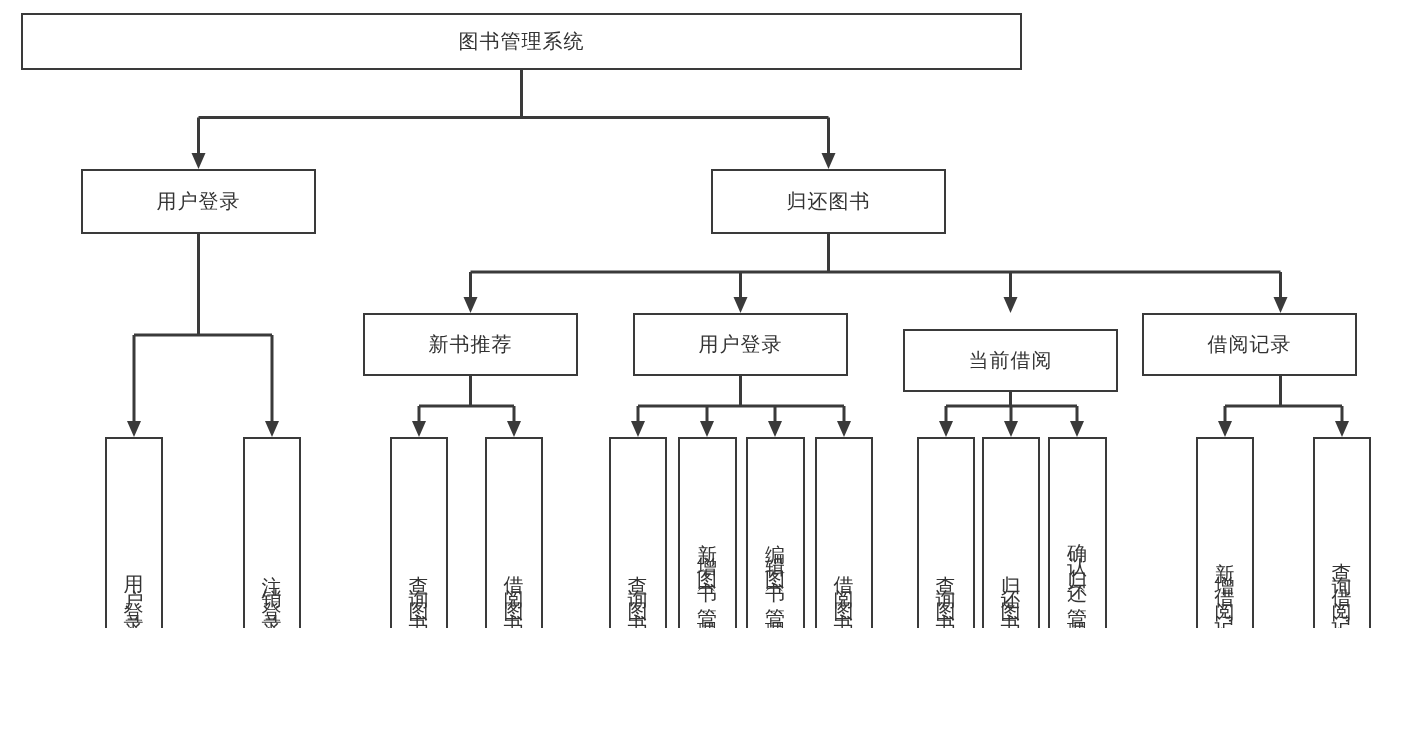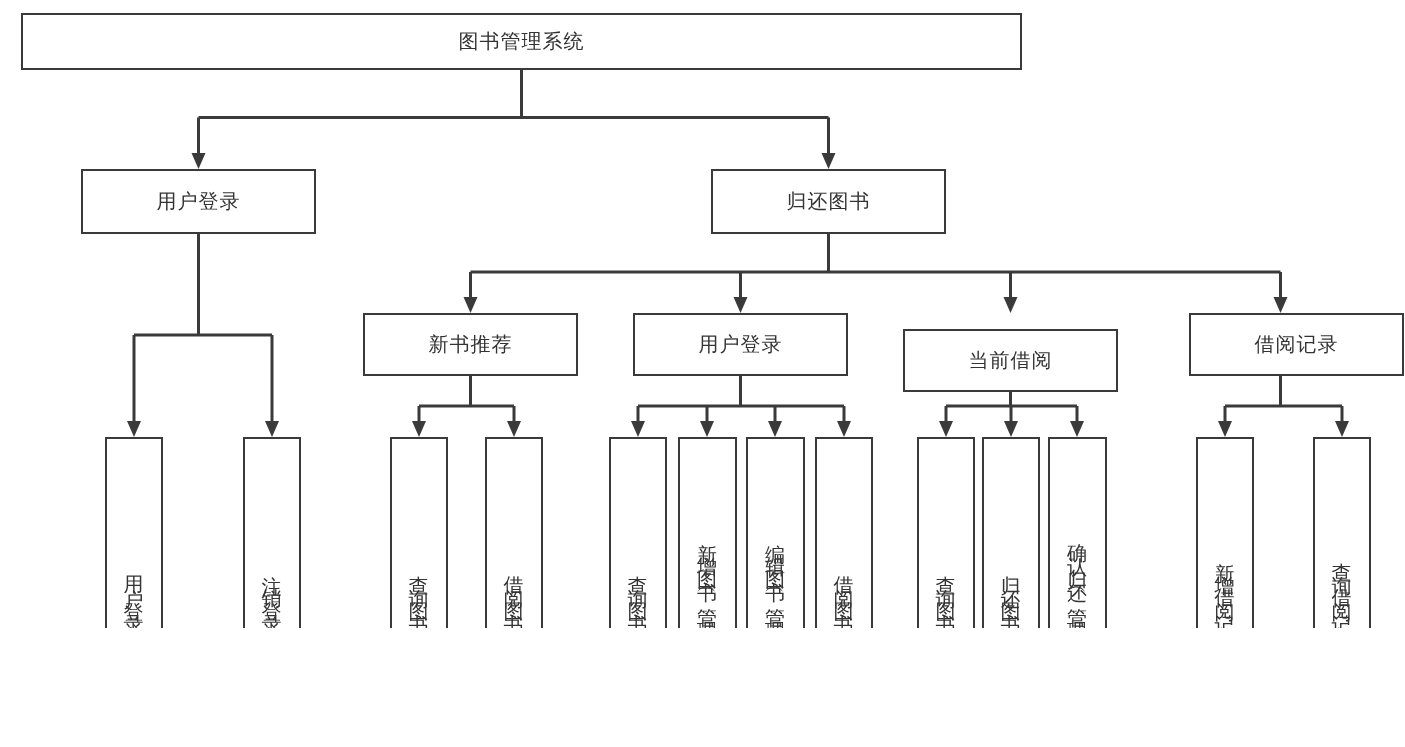--- a/index.html
+++ b/index.html
@@ -126,21 +126,21 @@
 
   <div class="box" style="left:363px; top:313px; width:215px; height:63px;">
     <span class="h-label">新书推荐</span>
   </div>
   <div class="box" style="left:633px; top:313px; width:215px; height:63px;">
     <span class="h-label">用户登录</span>
   </div>
   <div class="box" style="left:903px; top:329px; width:215px; height:63px;">
     <span class="h-label">当前借阅</span>
   </div>
-  <div class="box" style="left:1142px; top:313px; width:215px; height:63px;margin-left:47px;">
+  <div class="box" style="left:1142px; top:313px; width:215px; height:63px;">
     <span class="h-label">借阅记录</span>
   </div>
 
   <div class="box leaf" style="left:105px; top:437px; width:58px; height:298px;">
     <span class="v-label">用户登录</span>
   </div>
   <div class="box leaf" style="left:243px; top:437px; width:58px; height:298px;">
     <span class="v-label">注销登录</span>
   </div>
 

